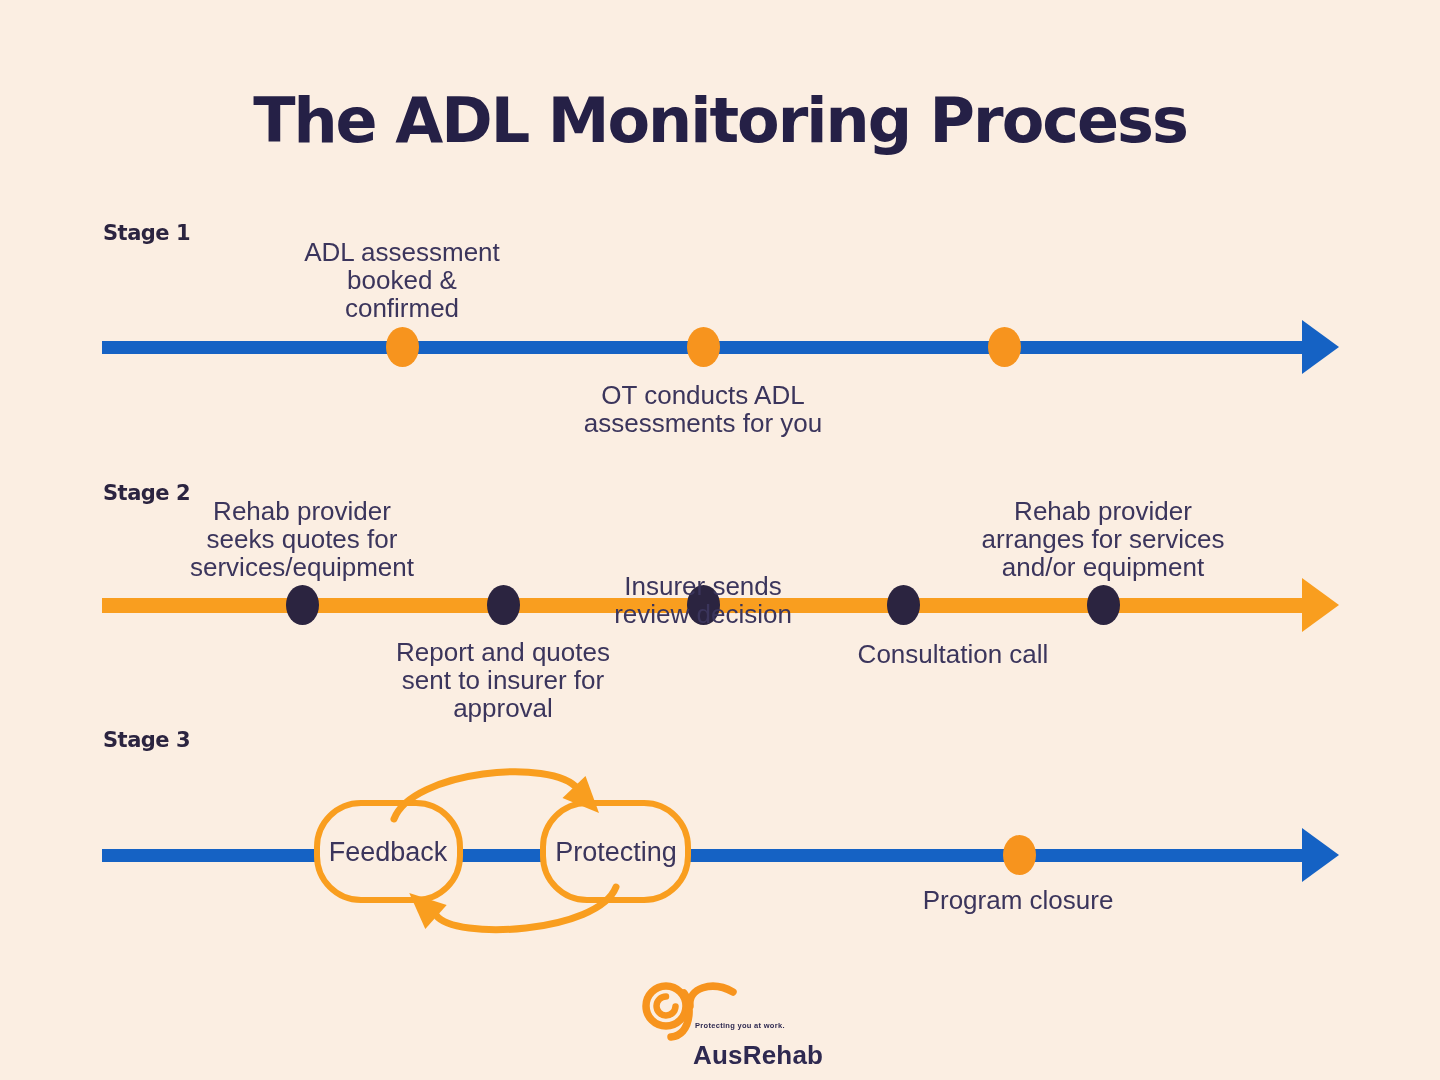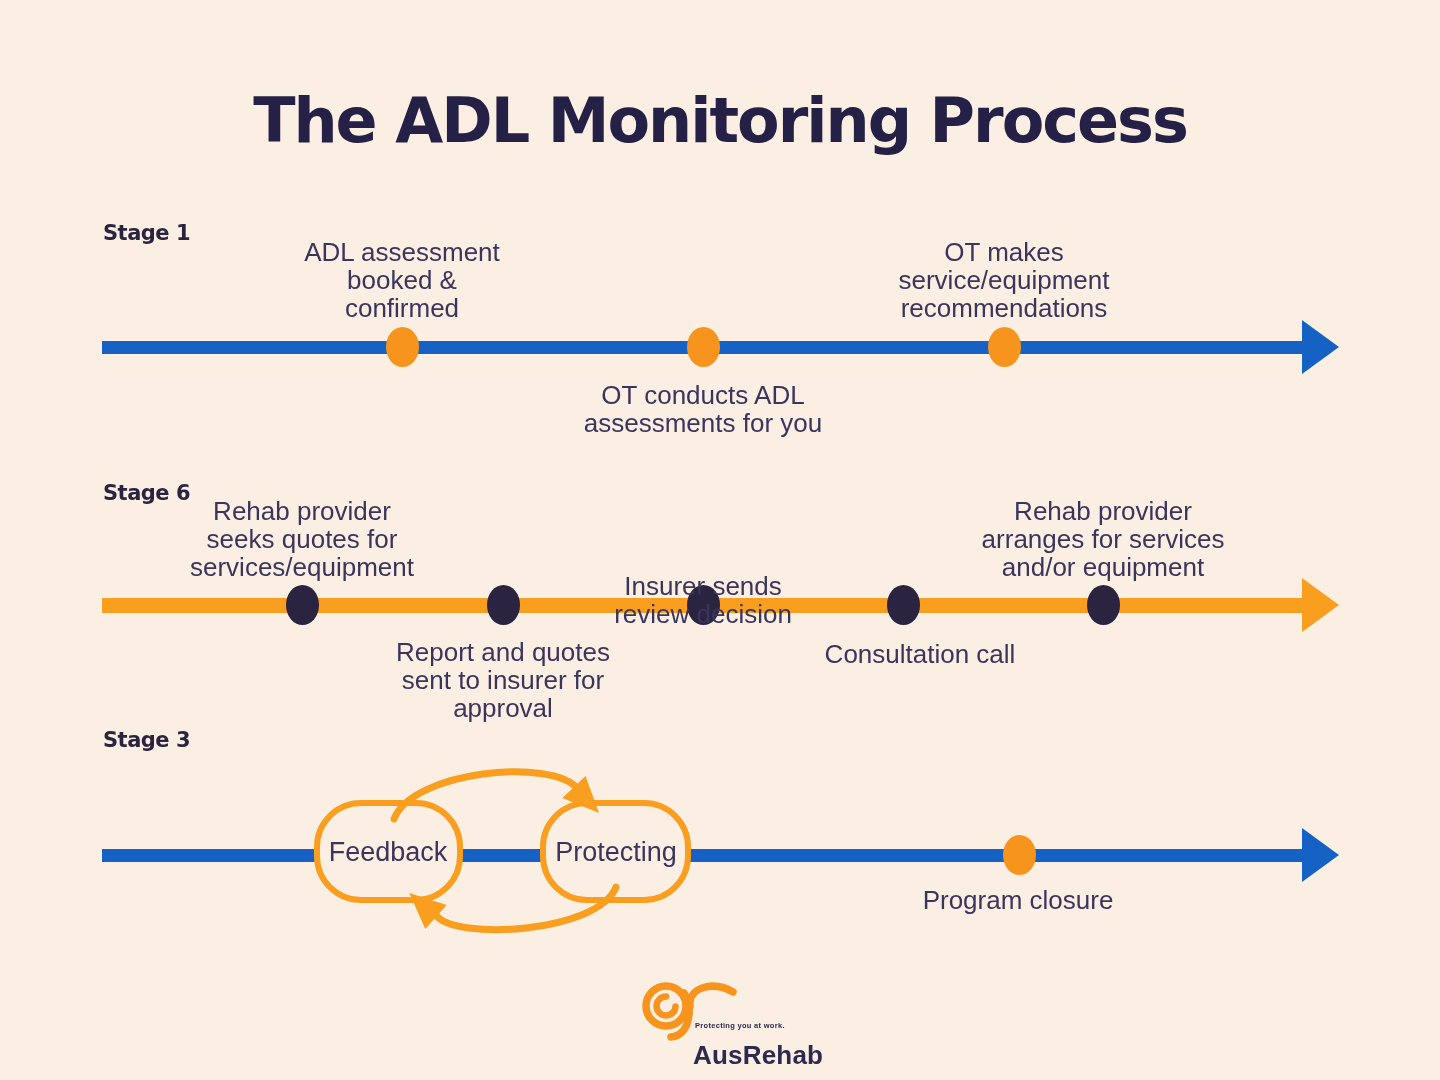--- a/index.html
+++ b/index.html
@@ -53,43 +53,40 @@
 
   <span class="dot orange" style="left:386px;top:327px;"></span>
   <span class="dot orange" style="left:687px;top:327px;"></span>
   <span class="dot orange" style="left:988px;top:327px;"></span>
 
   <div class="event" style="left:402px;top:238px;">ADL assessment
 booked &amp;
 confirmed</div>
   <div class="event" style="left:703px;top:381px;">OT conducts ADL
 assessments for you</div>
-  <div class="event" style="left:1004px;top:238px;">OT makes
-service/equipment
-recommendations</div>
 
-  <div class="stage-tag" style="left:103px;top:481px;">Stage 6</div>
+  <div class="stage-tag" style="left:103px;top:481px;">Stage 2</div>
   <div class="tl orange" style="top:598px;"></div>
   <div class="ah orange" style="left:1302px;top:578px;"></div>
 
   <span class="dot navy" style="left:286px;top:585px;"></span>
   <span class="dot navy" style="left:487px;top:585px;"></span>
   <span class="dot navy" style="left:687px;top:585px;"></span>
   <span class="dot navy" style="left:887px;top:585px;"></span>
   <span class="dot navy" style="left:1087px;top:585px;"></span>
 
   <div class="event" style="left:302px;top:497px;">Rehab provider
 seeks quotes for
 services/equipment</div>
   <div class="event" style="left:503px;top:638px;">Report and quotes
 sent to insurer for
 approval</div>
   <div class="event" style="left:703px;top:525px;margin-top:47px;">Insurer sends
 review decision</div>
-  <div class="event" style="left:920px;top:640px;">Consultation call</div>
+  <div class="event" style="left:953px;top:640px;">Consultation call</div>
   <div class="event" style="left:1103px;top:497px;">Rehab provider
 arranges for services
 and/or equipment</div>
 
   <div class="stage-tag" style="left:103px;top:728px;">Stage 3</div>
   <div class="tl blue" style="top:849px;"></div>
   <div class="ah blue" style="left:1302px;top:828px;"></div>
 
   <svg class="loop-svg" width="430" height="200" viewBox="0 0 430 200">
     <rect x="27" y="48" width="143" height="97" rx="44" style="fill:var(--background);stroke:var(--orange-light);stroke-width:6;"></rect>

